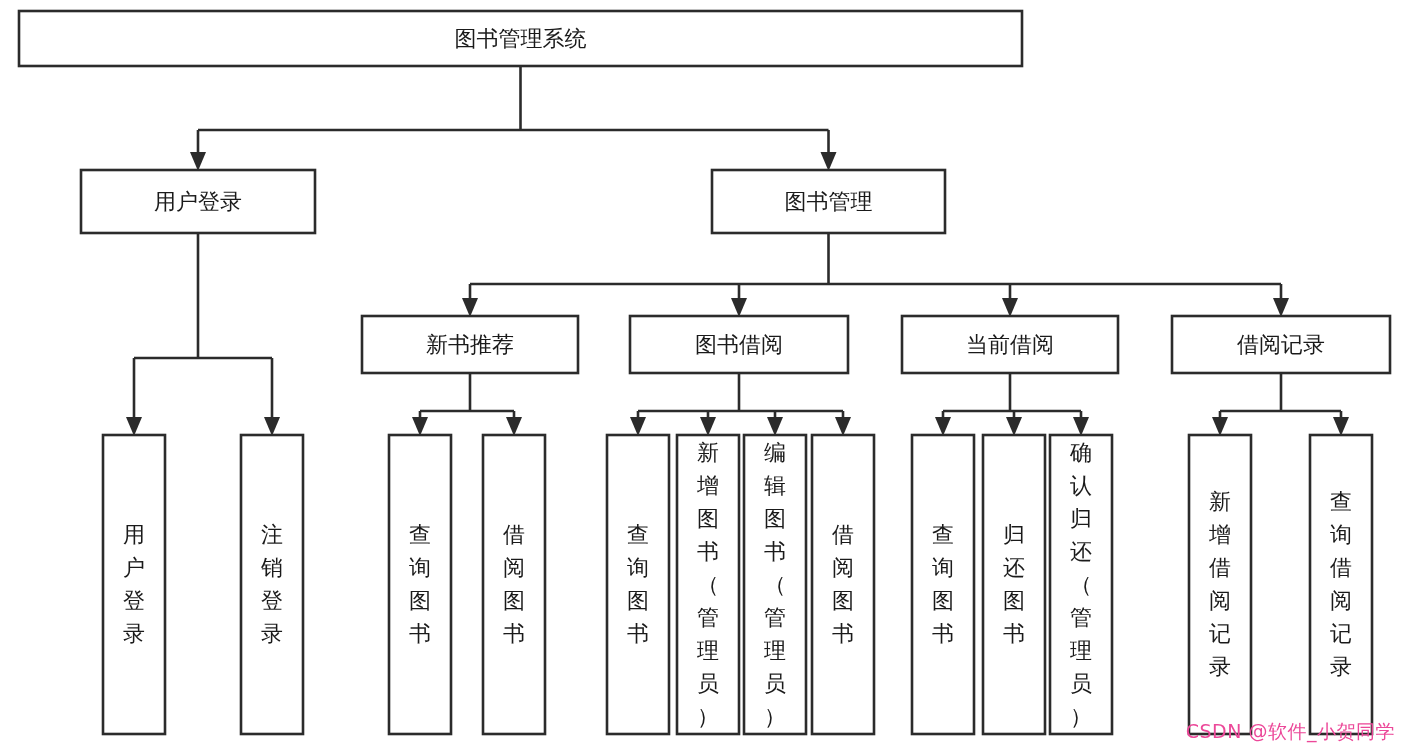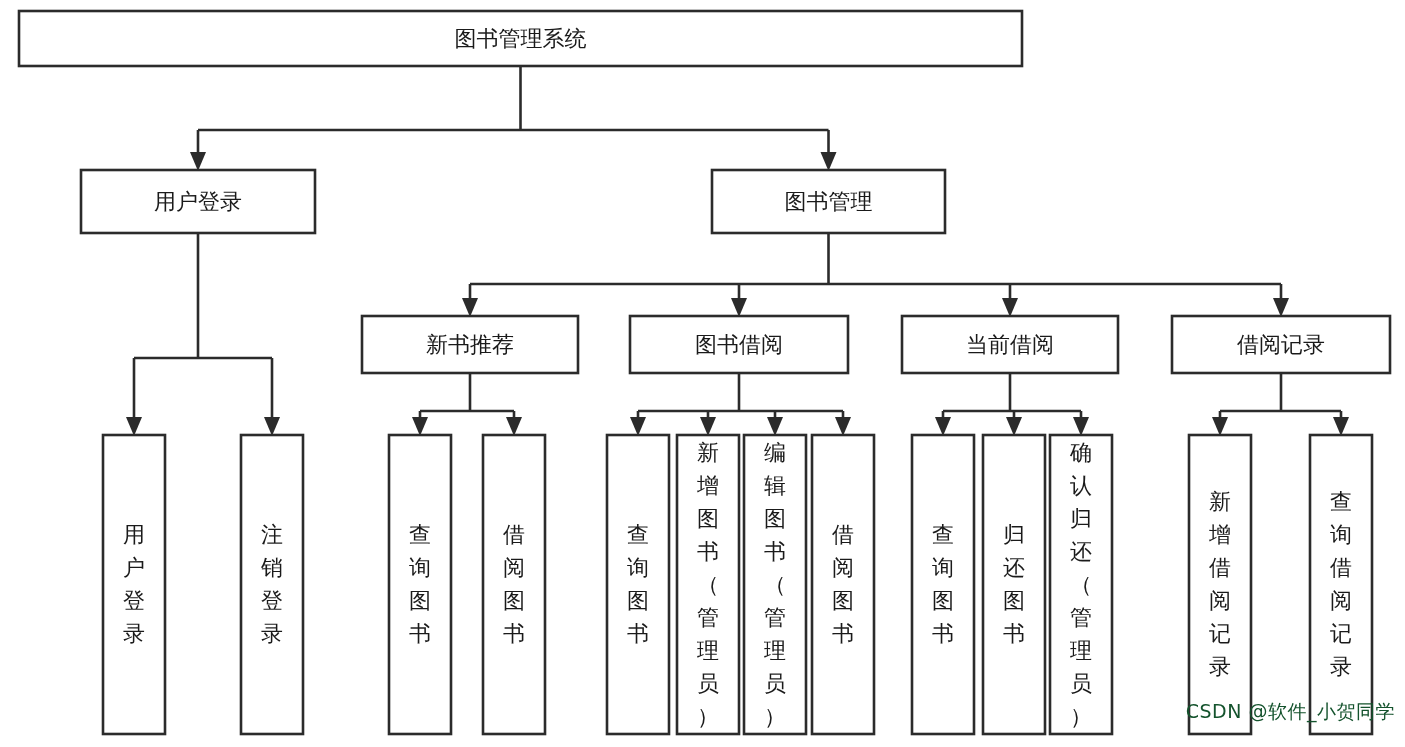--- a/index.html
+++ b/index.html
@@ -45,24 +45,24 @@
     fill: none;
     stroke-linecap: butt;
   }
   .arrow-head {
     fill: #2b2b2b;
     stroke: none;
   }
   .watermark {
     position: absolute;
     right: 10px;
-    bottom: 22px;
+    bottom: 2px;
     font-family: "DejaVu Sans", "Liberation Sans", sans-serif;
     font-size: 19px;
-    color: #14532d;
+    color: #ec4899;
     white-space: nowrap;
     pointer-events: none;
     letter-spacing: 0.5px;
   }
 </style>
 </head>
 <body>
 
 <svg id="diagram" viewBox="0 0 1405 747" xmlns="http://www.w3.org/2000/svg">
   <g id="edges-layer">

